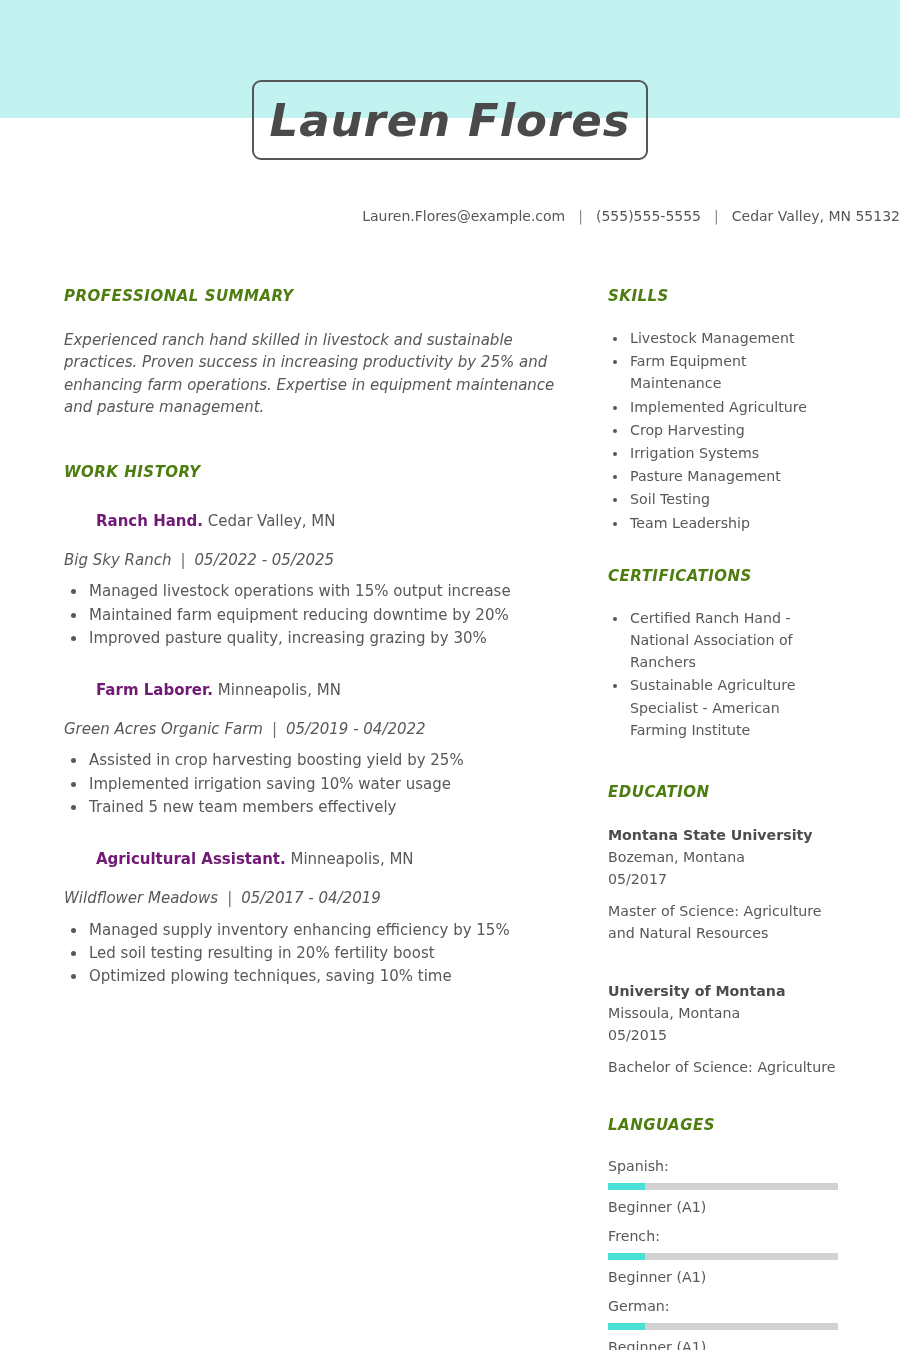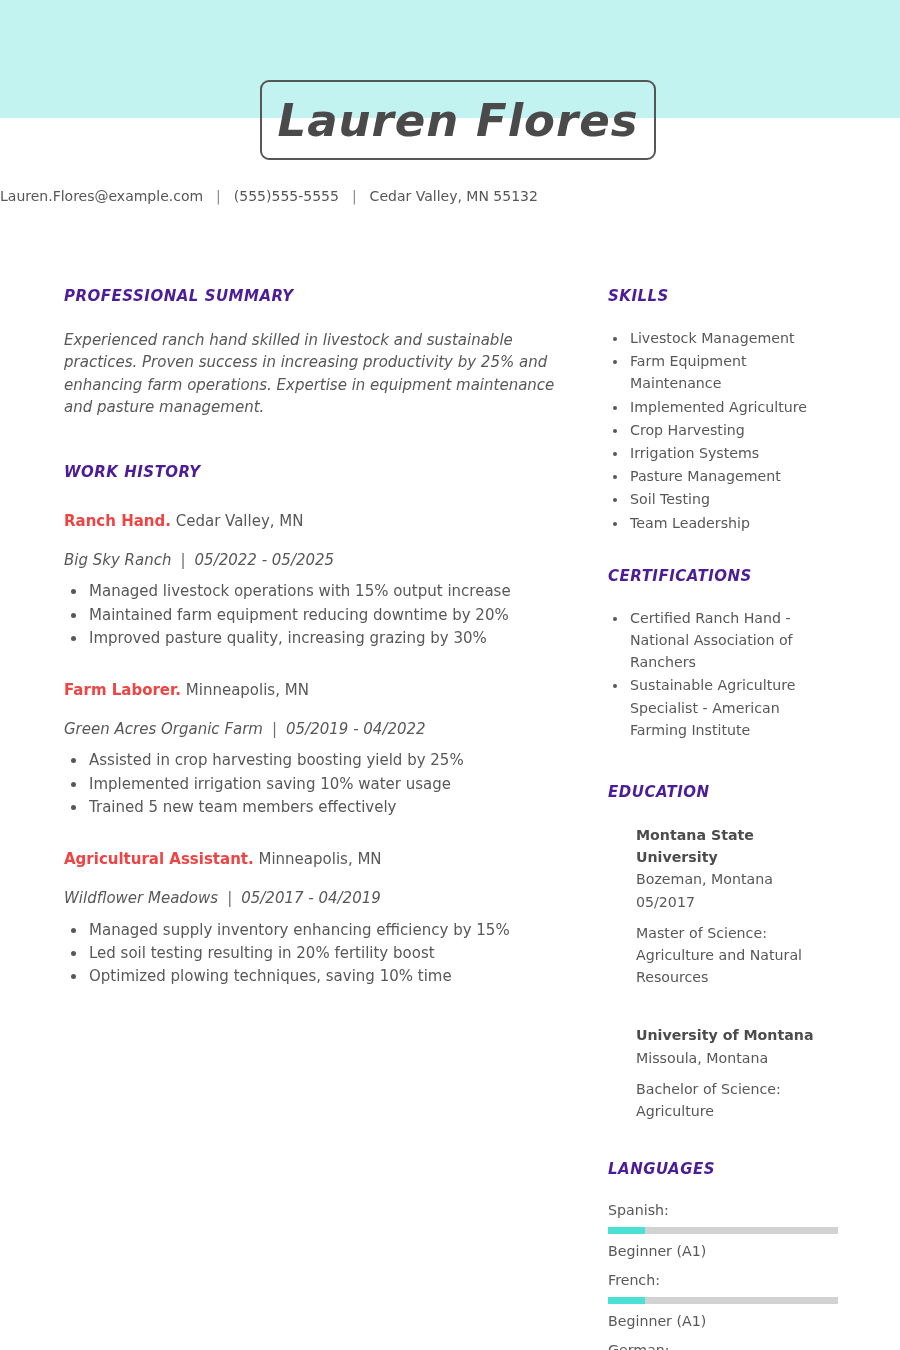--- a/index.html
+++ b/index.html
@@ -7,64 +7,64 @@
   body {
     width: 900px; height: 1350px;
     font-family: "DejaVu Sans", sans-serif;
     color: #585858;
   }
   .page { position: relative; width: 900px; height: 1350px; background: #ffffff; overflow: hidden; }
 
   .banner { position: absolute; top: 0; left: 0; width: 100%; height: 118px; background: #c3f3f1; }
 
   .name-box {
-    position: absolute; top: 80px; left: 260px; width: 396px; height: 80px;
+    position: absolute; top: 80px; left: 252px; width: 396px; height: 80px;
     border: 2px solid #565656; border-radius: 9px;
     display: flex; align-items: center; justify-content: center;
     background: transparent;
   }
   .name-box h1 {
     margin: 0; font-size: 45px; font-weight: bold; font-style: italic;
     color: #4a4a4a; letter-spacing: 1px; white-space: nowrap;
   }
 
   .contact {
-    position: absolute; top: 188px; left: 0; width: 100%;
-    text-align: left; font-size: 14px; color: #565656;
+    position: absolute; top: 208px; left: 0; width: 100%;
+    text-align: right; font-size: 14px; color: #565656;
   }
   .pipe { color: #8a8a8a; margin: 0 13px; font-weight: normal; }
 
   .columns { position: absolute; top: 287px; left: 64px; right: 62px; display: flex; }
   .col-left  { width: 492px; font-size: 15px; line-height: 22.4px; }
   .col-right { width: 230px; margin-left: auto; font-size: 14.2px; line-height: 22.2px; }
 
   h2.sec-h {
     margin: 0; font-size: 15px; font-weight: bold; font-style: italic;
-    color: #4c1d95; letter-spacing: 0.5px; line-height: 18px;
+    color: #4d7c0f; letter-spacing: 0.5px; line-height: 18px;
   }
 
   .summary-text { margin: 24px 0 0; font-style: italic; }
 
   .sec-work { margin-top: 44px; }
   .job { margin-top: 29px; }
-  .job-title { font-weight: bold; color: #ef4444; }
+  .job-title { font-weight: bold; color: #701a75; margin-left: 32px; }
   .job-meta { font-style: italic; margin-top: 17px; }
   .pipe2 { margin: 0 9px; color: #6e6e6e; }
 
   ul.bullets { margin: 9px 0 0; padding-left: 23px; list-style: disc; }
   ul.bullets li { margin: 0 0 1px; padding-left: 2px; }
 
   .col-right ul.bullets { margin-top: 22px; padding-left: 20px; }
   .col-right ul.bullets li { margin-bottom: 1px; }
 
   .sec-cert { margin-top: 33px; }
   .sec-edu  { margin-top: 42px; }
   .sec-lang { margin-top: 38px; }
 
-  .school { margin-top: 23px; margin-left: 28px; }
+  .school { margin-top: 23px; }
   .school + .school { margin-top: 36px; }
   .school-name { font-weight: bold; color: #4c4c4c; }
   .degree { margin: 9px 0 0; }
 
   .lang { margin-top: 22px; }
   .lang + .lang { margin-top: 9px; }
   .lang-name { line-height: 20px; }
   .bar { margin-top: 7px; width: 100%; height: 7px; background: #d2d2d2; }
   .bar-fill { height: 100%; width: 0; background: #4be0d5; }
   .lang-level { margin-top: 7px; line-height: 20px; }
@@ -178,20 +178,21 @@
             <div class="school">
               <div class="school-name">Montana State University</div>
               <div class="school-city">Bozeman, Montana</div>
               <div class="school-date">05/2017</div>
               <p class="degree">Master of Science: Agriculture and Natural Resources</p>
             </div>
 
             <div class="school">
               <div class="school-name">University of Montana</div>
               <div class="school-city">Missoula, Montana</div>
+              <div class="school-date">05/2015</div>
               <p class="degree">Bachelor of Science: Agriculture</p>
             </div>
           </div>
       </section>
 
       <section class="sec-lang">
         <h2 class="sec-h">LANGUAGES</h2>
         <div>
 
             <div class="lang">

